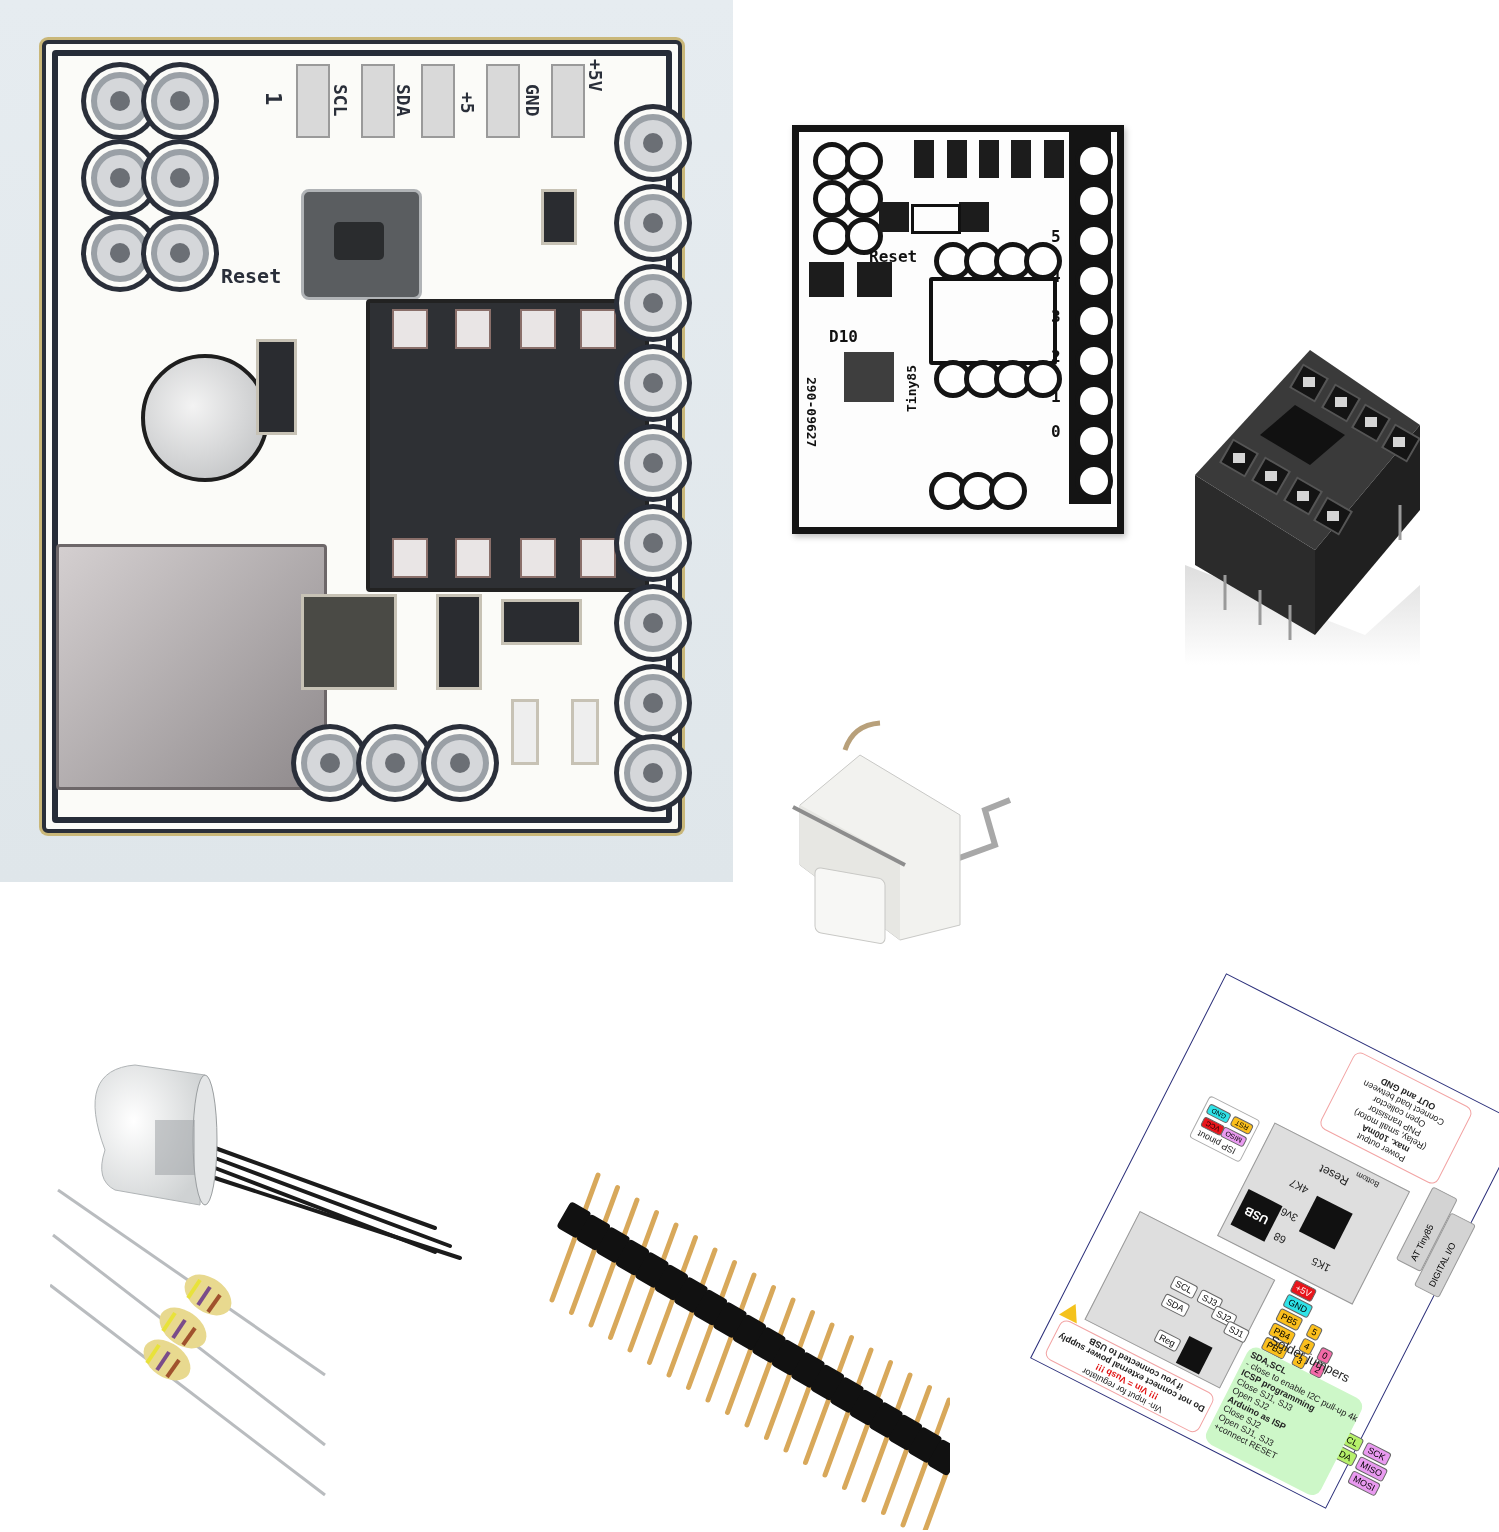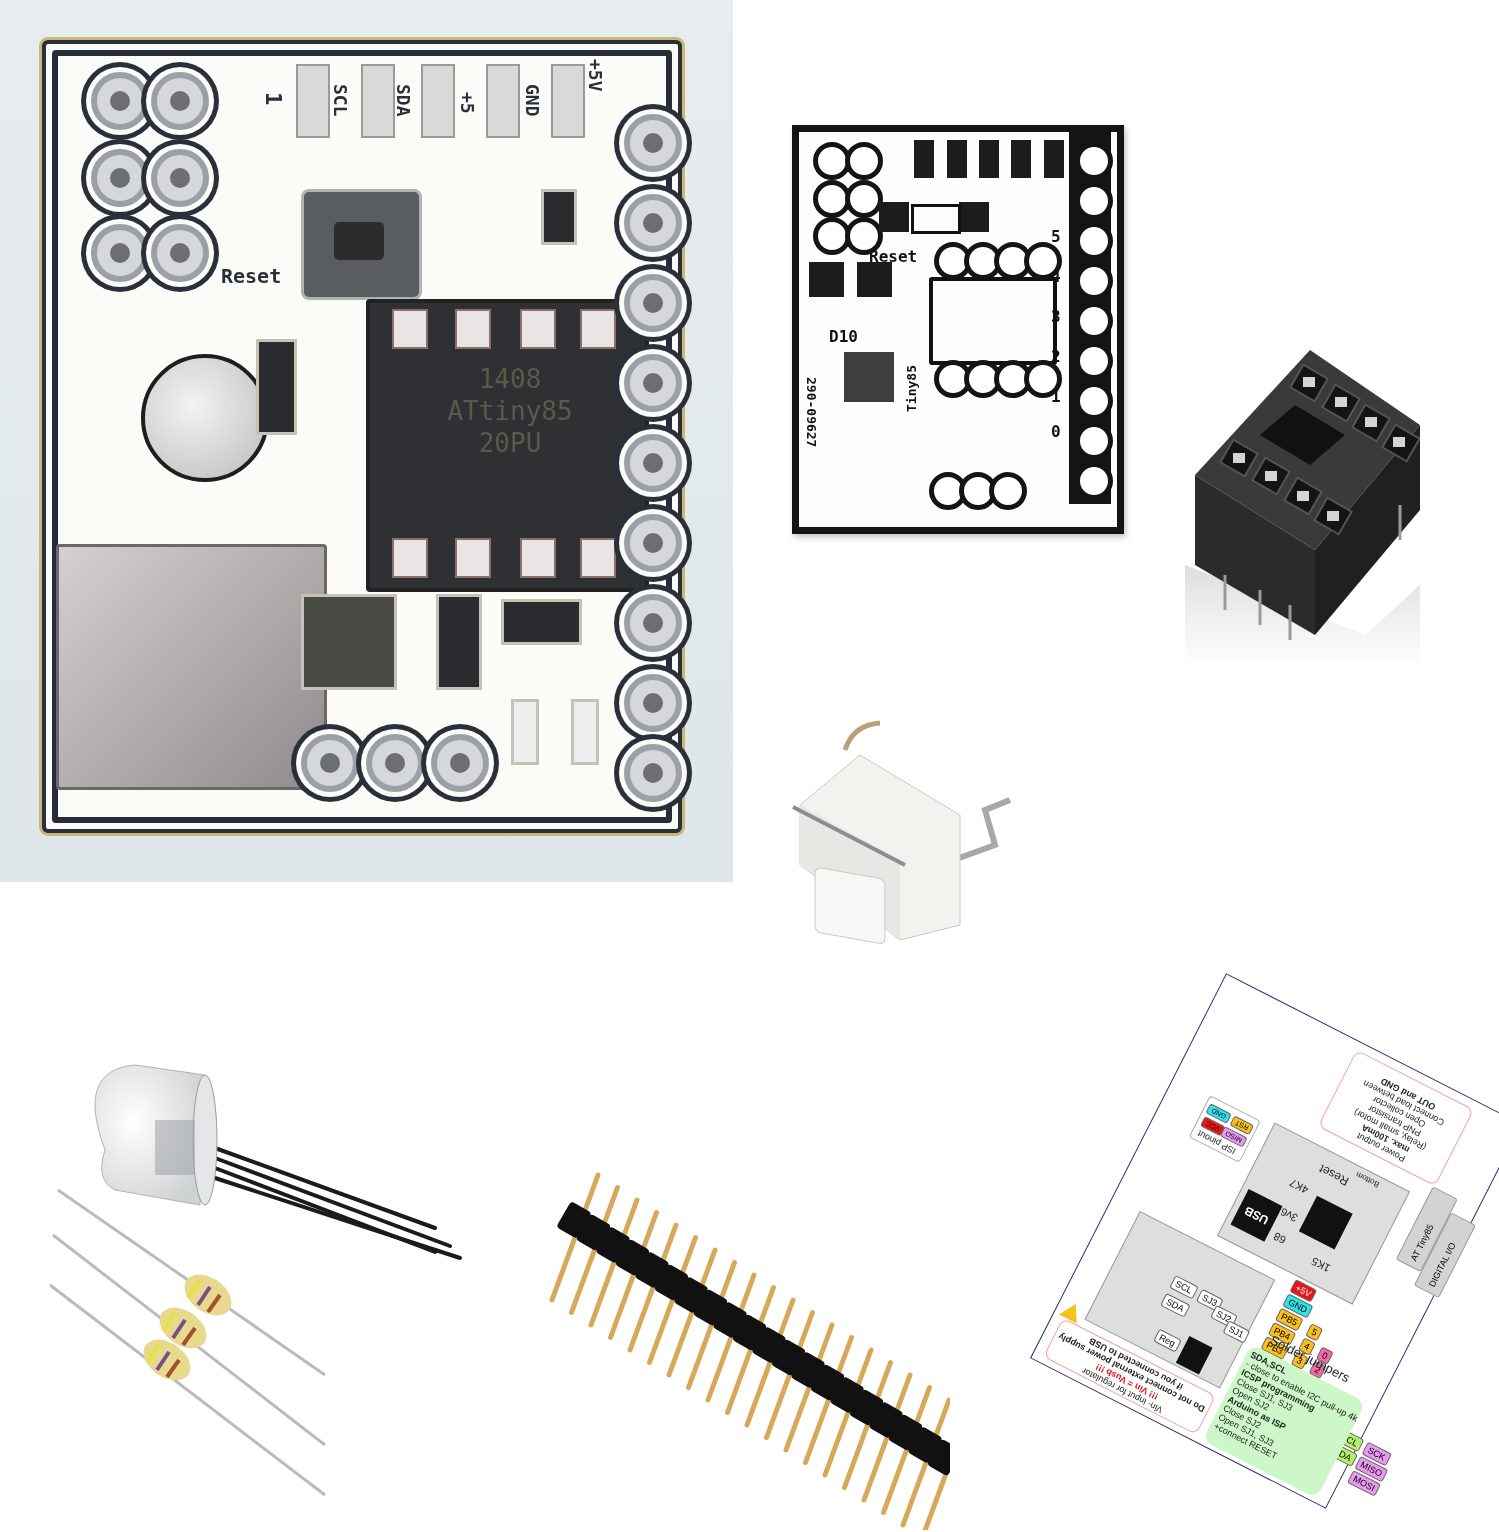--- a/index.html
+++ b/index.html
@@ -73,25 +73,20 @@
 
   <div class="chip">
     <div class="chip-pin" style="left:22px;top:6px"></div>
     <div class="chip-pin" style="left:85px;top:6px"></div>
     <div class="chip-pin" style="left:150px;top:6px"></div>
     <div class="chip-pin" style="left:210px;top:6px"></div>
     <div class="chip-pin" style="left:22px;top:235px"></div>
     <div class="chip-pin" style="left:85px;top:235px"></div>
     <div class="chip-pin" style="left:150px;top:235px"></div>
     <div class="chip-pin" style="left:210px;top:235px"></div>
-    <div class="chip-text">
-      <div>1408</div>
-      <div>ATtiny85</div>
-      <div>20PU</div>
-    </div>
   </div>
 
   <div class="hole" style="left:578px;top:70px"></div>
   <div class="hole" style="left:578px;top:150px"></div>
   <div class="hole" style="left:578px;top:230px"></div>
   <div class="hole" style="left:578px;top:310px"></div>
   <div class="hole" style="left:578px;top:390px"></div>
   <div class="hole" style="left:578px;top:470px"></div>
   <div class="hole" style="left:578px;top:550px"></div>
   <div class="hole" style="left:578px;top:630px"></div>

